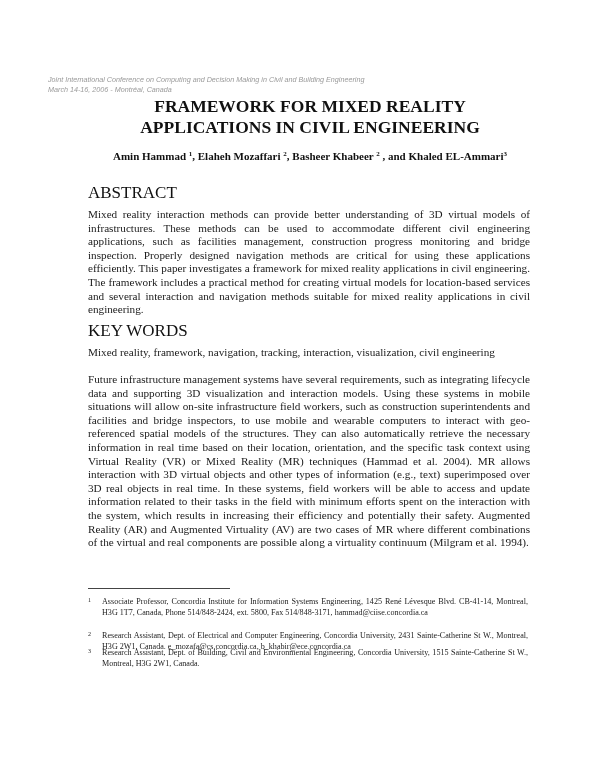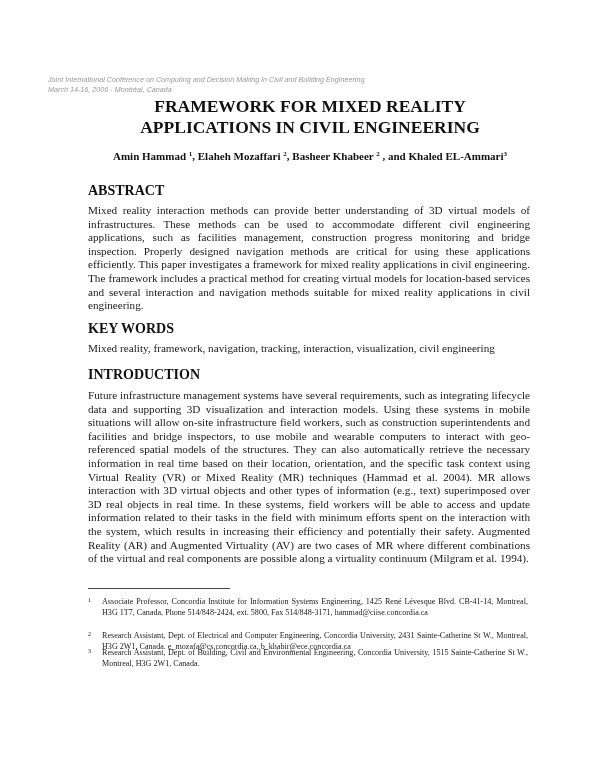--- a/index.html
+++ b/index.html
@@ -15,21 +15,21 @@
   .title {
     position: absolute; left: 0; top: 96px; width: 620px; text-align: center;
     font-weight: bold; font-size: 17.5px; line-height: 21px; color: #111;
   }
   .authors {
     position: absolute; left: 0; top: 150px; width: 620px; text-align: center;
     font-weight: bold; font-size: 11px; color: #111;
   }
   sup { font-size: 7px; vertical-align: 4px; line-height: 0; }
   .col { position: absolute; left: 88px; width: 442px; }
-  .h { font-weight: bold; font-size: 14px; color: #111; margin: 0; }
+  .h { font-weight: normal; font-size: 17px; color: #111; margin: 0; }
   .p { font-size: 11.2px; line-height: 13.6px; text-align: justify; margin: 0; }
   .p-last { text-align-last: left; }
   .rule { position: absolute; left: 88px; top: 588px; width: 142px; height: 1px; background: #444; }
   .fn { position: absolute; left: 88px; width: 440px; font-size: 8.1px; line-height: 11.2px; color: #222; }
   .fn .num { position: absolute; left: 0; top: 0; font-size: 6px; line-height: 8px; }
   .fn .txt { margin-left: 14px; display: block; text-align: justify; }
 </style>
 </head>
 <body>
 
@@ -54,21 +54,20 @@
   <h2 class="h">ABSTRACT</h2>
   <p class="p p-last" style="margin-top:5px;">Mixed reality interaction methods can provide better understanding of 3D virtual models of infrastructures. These methods can be used to accommodate different civil engineering applications, such as facilities management, construction progress monitoring and bridge inspection. Properly designed navigation methods are critical for using these applications efficiently. This paper investigates a framework for mixed reality applications in civil engineering. The framework includes a practical method for creating virtual models for location-based services and several interaction and navigation methods suitable for mixed reality applications in civil engineering.</p>
 </div>
 
 <div class="col" style="top:321px;">
   <h2 class="h">KEY WORDS</h2>
   <p class="p" style="margin-top:5px;">Mixed reality, framework, navigation, tracking, interaction, visualization, civil engineering</p>
 </div>
 
 <div class="col" style="top:367px;">
-  <h2 class="h">INTRODUCTION</h2>
   <p class="p p-last" style="margin-top:6px;">Future infrastructure management systems have several requirements, such as integrating lifecycle data and supporting 3D visualization and interaction models. Using these systems in mobile situations will allow on-site infrastructure field workers, such as construction superintendents and facilities and bridge inspectors, to use mobile and wearable computers to interact with geo-referenced spatial models of the structures. They can also automatically retrieve the necessary information in real time based on their location, orientation, and the specific task context using Virtual Reality (VR) or Mixed Reality (MR) techniques (Hammad et al. 2004). MR allows interaction with 3D virtual objects and other types of information (e.g., text) superimposed over 3D real objects in real time. In these systems, field workers will be able to access and update information related to their tasks in the field with minimum efforts spent on the interaction with the system, which results in increasing their efficiency and potentially their safety. Augmented Reality (AR) and Augmented Virtuality (AV) are two cases of MR where different combinations of the virtual and real components are possible along a virtuality continuum (Milgram et al. 1994).</p>
 </div>
 
 <div class="rule"></div>
 
 <div class="fn" style="top:596px;">
   <span class="num">1</span>
   <span class="txt">Associate Professor, Concordia Institute for Information Systems Engineering, 1425 René Lévesque Blvd. CB-41-14, Montreal, H3G 1T7, Canada, Phone 514/848-2424, ext. 5800, Fax 514/848-3171, hammad@ciise.concordia.ca</span>
 </div>
 <div class="fn" style="top:630px;">

